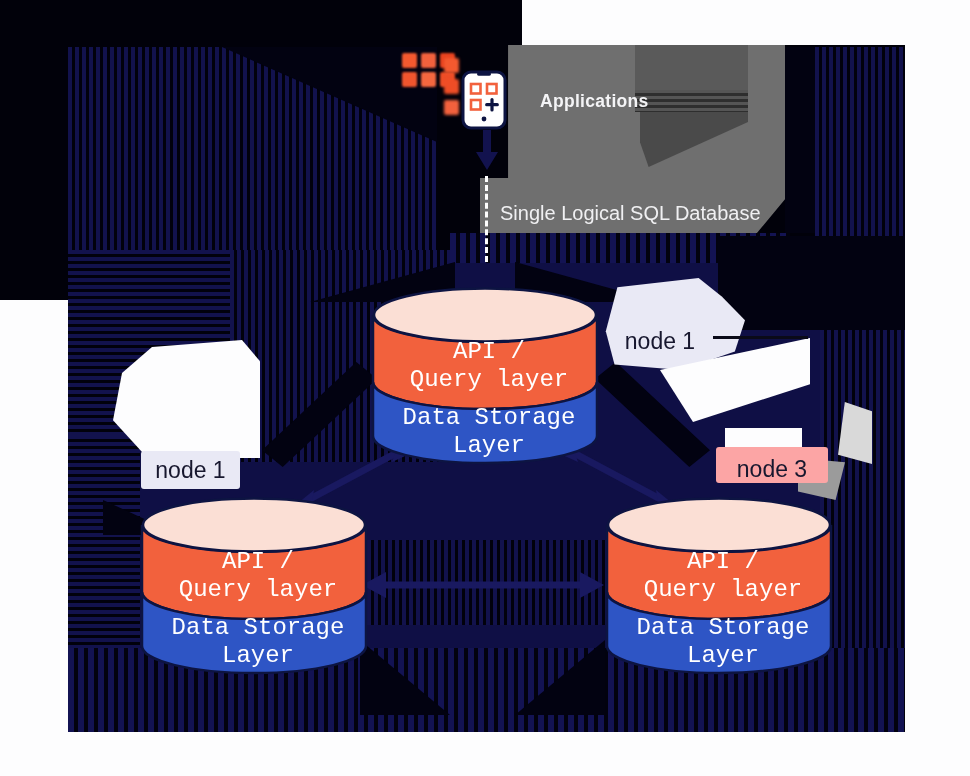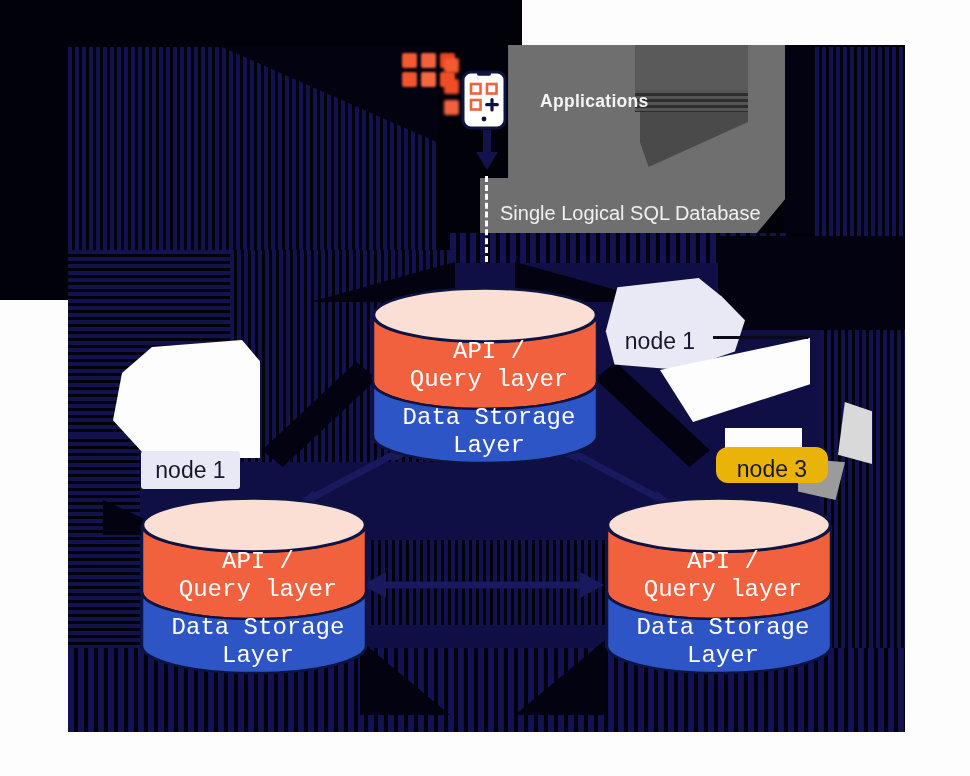--- a/index.html
+++ b/index.html
@@ -143,21 +143,21 @@
       <path d="M0,27 A112,27 0 0 0 224,27 L224,94 A112,27 0 0 1 0,94 Z" style="fill:var(--orange,#F2613D);stroke:var(--navy,#0D1442);stroke-width:2.5;"></path>
       <path d="M0,94 A112,27 0 0 0 224,94 L224,148 A112,27 0 0 1 0,148 Z" style="fill:var(--blue,#2E55C5);stroke:var(--navy,#0D1442);stroke-width:2.5;"></path>
       <ellipse cx="112" cy="27" rx="111" ry="26.5" style="fill:var(--cream,#FBDFD5);stroke:var(--navy,#0D1442);stroke-width:2.5;"></ellipse>
     </svg>
     <div class="abs cyl-text" style="top:50px;">API /
 Query layer</div>
     <div class="abs cyl-text" style="top:116px;">Data Storage
 Layer</div>
   </div>
 
-  <div class="abs node-tag" style="left:716px;top:447px;width:112px;height:36px;line-height:44px;background:#eab308;border-radius:12px;"><span>node 3</span></div>
+  <div class="abs node-tag" style="left:716px;top:447px;width:112px;height:36px;line-height:44px;background:#fca5a5;border-radius:3px;"><span>node 3</span></div>
   <div class="cyl" style="left:607px;top:498px;">
     <svg width="230" height="182" viewBox="-3 -3 230 182">
       <path d="M0,27 A112,27 0 0 0 224,27 L224,94 A112,27 0 0 1 0,94 Z" style="fill:var(--orange,#F2613D);stroke:var(--navy,#0D1442);stroke-width:2.5;"></path>
       <path d="M0,94 A112,27 0 0 0 224,94 L224,148 A112,27 0 0 1 0,148 Z" style="fill:var(--blue,#2E55C5);stroke:var(--navy,#0D1442);stroke-width:2.5;"></path>
       <ellipse cx="112" cy="27" rx="111" ry="26.5" style="fill:var(--cream,#FBDFD5);stroke:var(--navy,#0D1442);stroke-width:2.5;"></ellipse>
     </svg>
     <div class="abs cyl-text" style="top:50px;">API /
 Query layer</div>
     <div class="abs cyl-text" style="top:116px;">Data Storage
 Layer</div>

